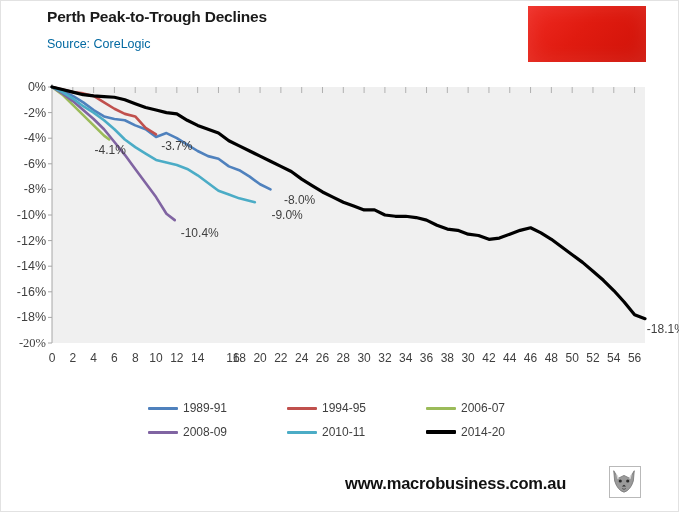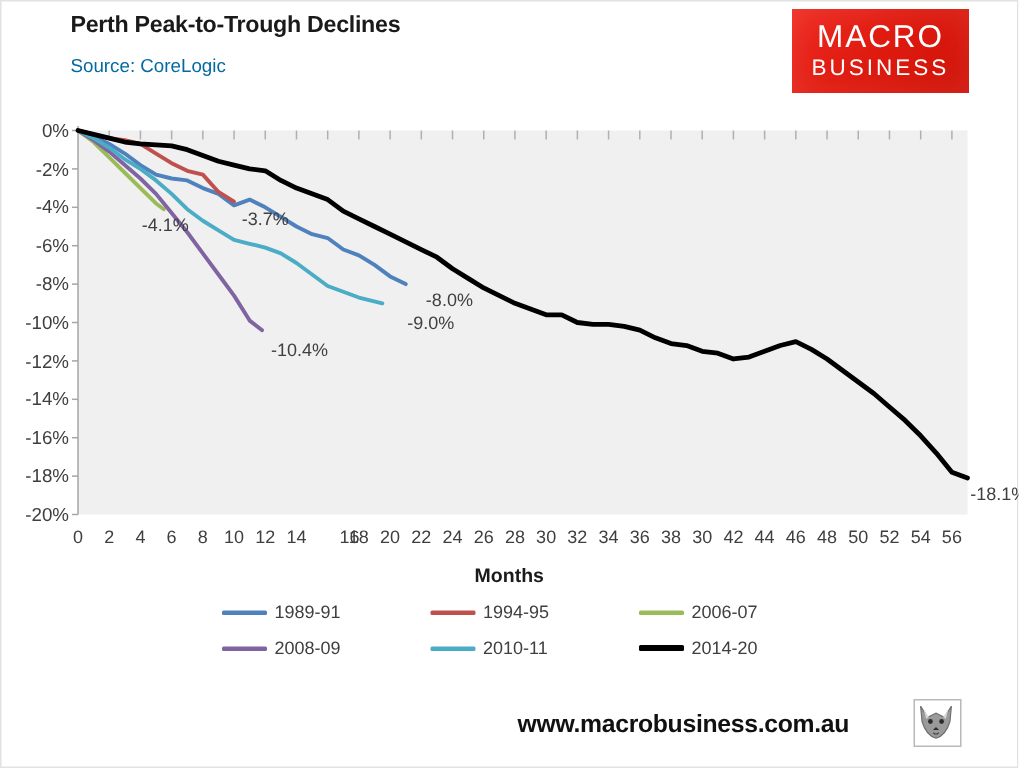--- a/index.html
+++ b/index.html
@@ -103,22 +103,20 @@
 </style>
 </head>
 <body>
 
 <div class="frame"></div>
 
 <div id="chart-title">Perth Peak-to-Trough Declines</div>
 <div id="chart-source">Source: CoreLogic</div>
 
 <div id="brand-logo">
-  <div class="l1">MACRO</div>
-  <div class="l2">BUSINESS</div>
 </div>
 
 <div id="plot-wrap">
   <div id="plot-area"></div>
   <svg id="axis-svg">
       <line x1="52" y1="84" x2="52" y2="343" stroke="#a6a6a6" stroke-width="1"></line>
       <line x1="48" y1="87" x2="52" y2="87" stroke="#a6a6a6" stroke-width="1"></line>
       <line x1="48" y1="112.6" x2="52" y2="112.6" stroke="#a6a6a6" stroke-width="1"></line>
       <line x1="48" y1="138.2" x2="52" y2="138.2" stroke="#a6a6a6" stroke-width="1"></line>
       <line x1="48" y1="163.8" x2="52" y2="163.8" stroke="#a6a6a6" stroke-width="1"></line>
@@ -168,21 +166,21 @@
       <div class="ylab" style="left: 2px; top: 87px;">0%</div>
       <div class="ylab" style="left: 2px; top: 112.6px;">-2%</div>
       <div class="ylab" style="left: 2px; top: 138.2px;">-4%</div>
       <div class="ylab" style="left: 2px; top: 163.8px;">-6%</div>
       <div class="ylab" style="left: 2px; top: 189.4px;">-8%</div>
       <div class="ylab" style="left: 2px; top: 215px;">-10%</div>
       <div class="ylab" style="left: 2px; top: 240.6px;">-12%</div>
       <div class="ylab" style="left: 2px; top: 266.2px;">-14%</div>
       <div class="ylab" style="left: 2px; top: 291.8px;">-16%</div>
       <div class="ylab" style="left: 2px; top: 317.4px;">-18%</div>
-      <div class="ylab" style="left: 2px; top: 343px;">-20%</div>
+      <div class="ylab" style="left: 2px; top: 343px; font-family: Liberation Serif, serif;">-20%</div>
     </div>
   <div id="x-labels">
       <div class="xlab" style="left: 52px;">0</div>
       <div class="xlab" style="left: 72.807px;">2</div>
       <div class="xlab" style="left: 93.614px;">4</div>
       <div class="xlab" style="left: 114.421px;">6</div>
       <div class="xlab" style="left: 135.228px;">8</div>
       <div class="xlab" style="left: 156.035px;">10</div>
       <div class="xlab" style="left: 176.842px;">12</div>
       <div class="xlab" style="left: 197.649px;">14</div>
@@ -209,21 +207,20 @@
       <div class="xlab" style="left: 634.596px;">56</div>
     </div>
   <div id="data-labels">
       <div class="dlab" style="left: 110.26px; top: 149.72px;">-4.1%</div>
       <div class="dlab" style="left: 176.842px; top: 145.88px;">-3.7%</div>
       <div class="dlab" style="left: 199.73px; top: 232.92px;">-10.4%</div>
       <div class="dlab" style="left: 299.604px; top: 199.64px;">-8.0%</div>
       <div class="dlab" style="left: 287.119px; top: 215px;">-9.0%</div>
       <div class="dlab" style="left: 665.807px; top: 328.92px;">-18.1%</div>
     </div>
-  <div id="x-axis-title">Months</div>
 </div>
 
 <div id="legend">
     <div class="leg-item" style="left: 0px; top: 0px; text-align: center;">
       <span class="leg-swatch" style="background: rgb(79, 129, 189);"></span>
       <span>1989-91</span>
     </div>
     <div class="leg-item" style="left: 139px; top: 0px; align-items: center;">
       <span class="leg-swatch" style="background: rgb(192, 80, 77);"></span>
       <span>1994-95</span>

